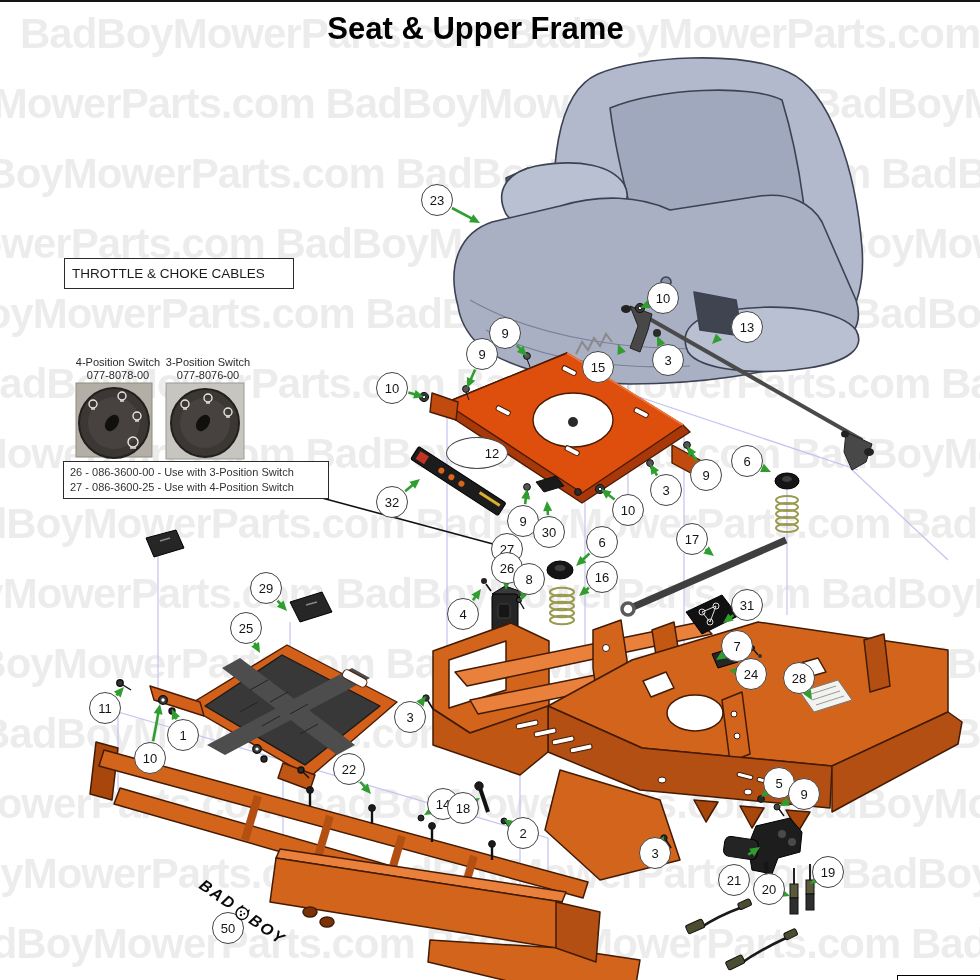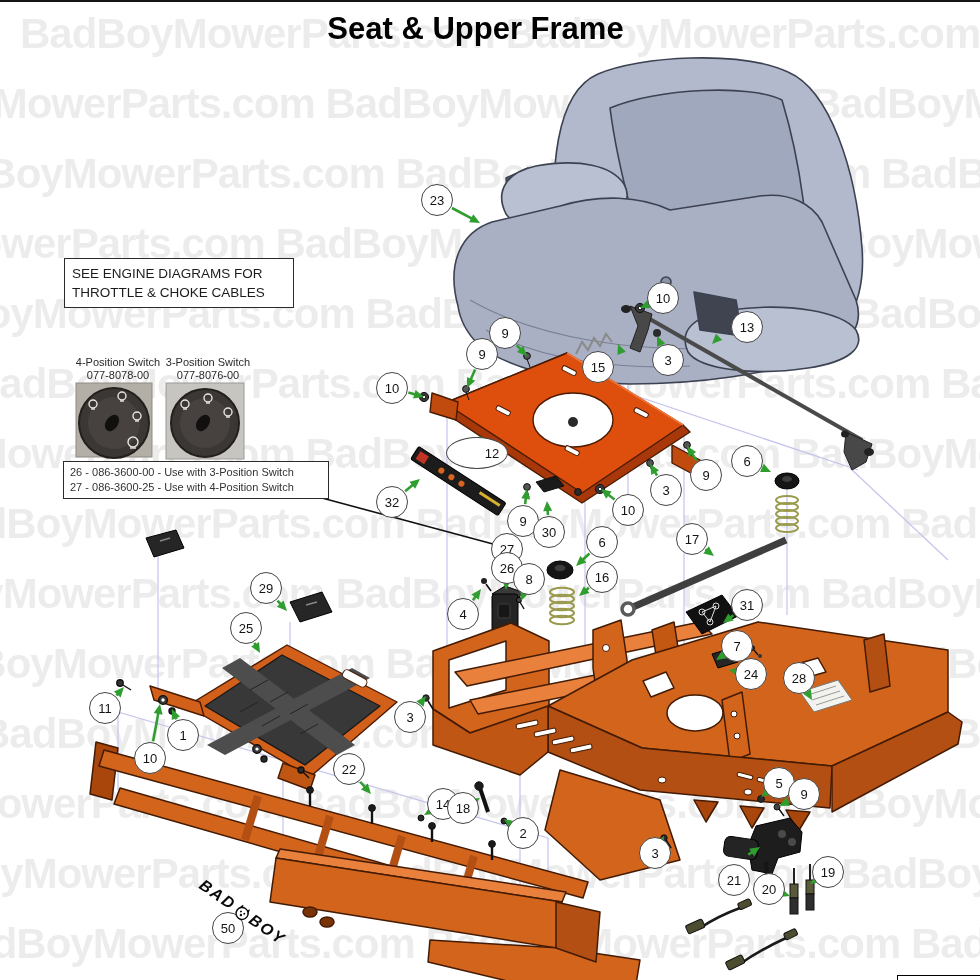--- a/index.html
+++ b/index.html
@@ -532,21 +532,20 @@
       <div class="callout" style="left: 639px; top: 837px;">3</div>
       <div class="callout" style="left: 718px; top: 864px;">21</div>
       <div class="callout" style="left: 812px; top: 856px;">19</div>
       <div class="callout" style="left: 753px; top: 873px;">20</div>
       <div class="callout" style="left: 212px; top: 912px;">50</div>
     </div>
 
   <div id="page-title">Seat &amp; Upper Frame</div>
 
   <div id="engine-note">
-    <div>SEE ENGINE DIAGRAMS FOR</div>
     <div>THROTTLE &amp; CHOKE CABLES</div>
   </div>
 
   <div id="switch-label-left" class="switch-label">
     <div>4-Position Switch</div>
     <div>077-8078-00</div>
   </div>
   <div id="switch-label-right" class="switch-label">
     <div>3-Position Switch</div>
     <div>077-8076-00</div>

